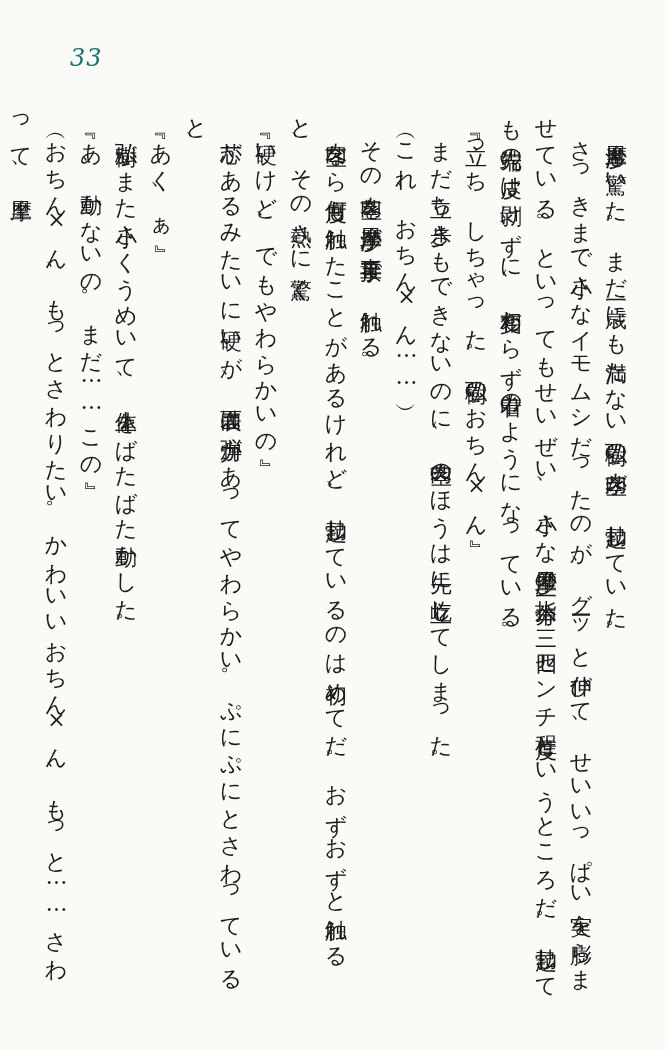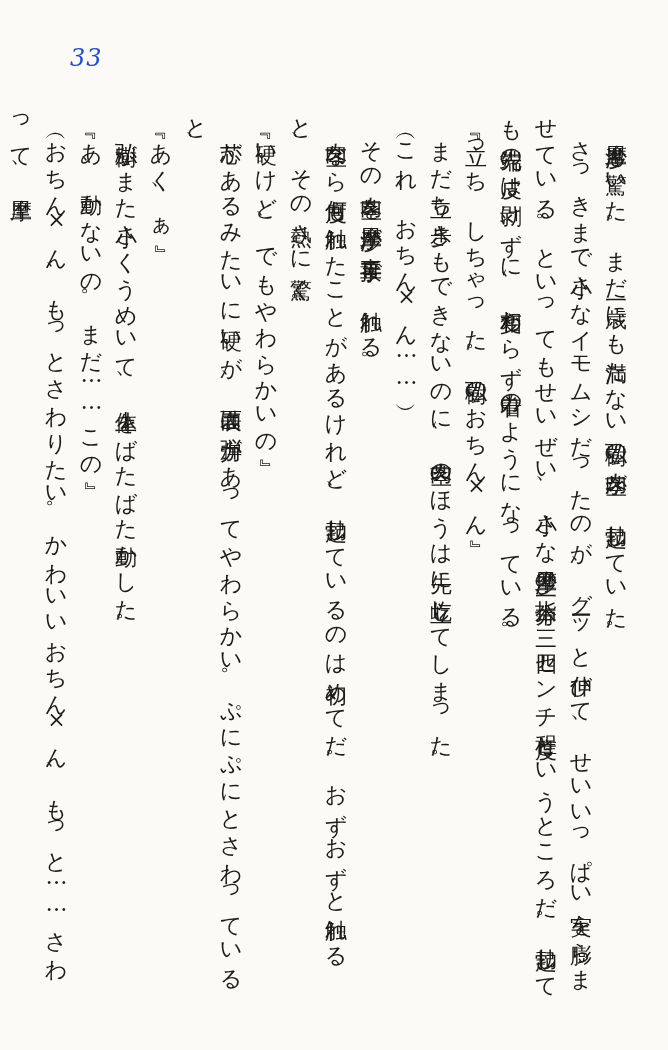--- a/index.html
+++ b/index.html
@@ -15,21 +15,21 @@
     overflow: hidden;
     font-family: "DejaVu Serif", "Liberation Serif", serif;
   }
   .page-number {
     position: absolute;
     top: 44px;
     left: 70px;
     font-style: italic;
     font-size: 24px;
     letter-spacing: 1px;
-    color: #1d4ed8;
+    color: #0f766e;
   }
   .text-block {
     position: absolute;
     top: 104px;
     right: 34px;
     height: 892px;
     writing-mode: vertical-rl;
     -webkit-writing-mode: vertical-rl;
     text-orientation: upright;
     font-size: 22px;

